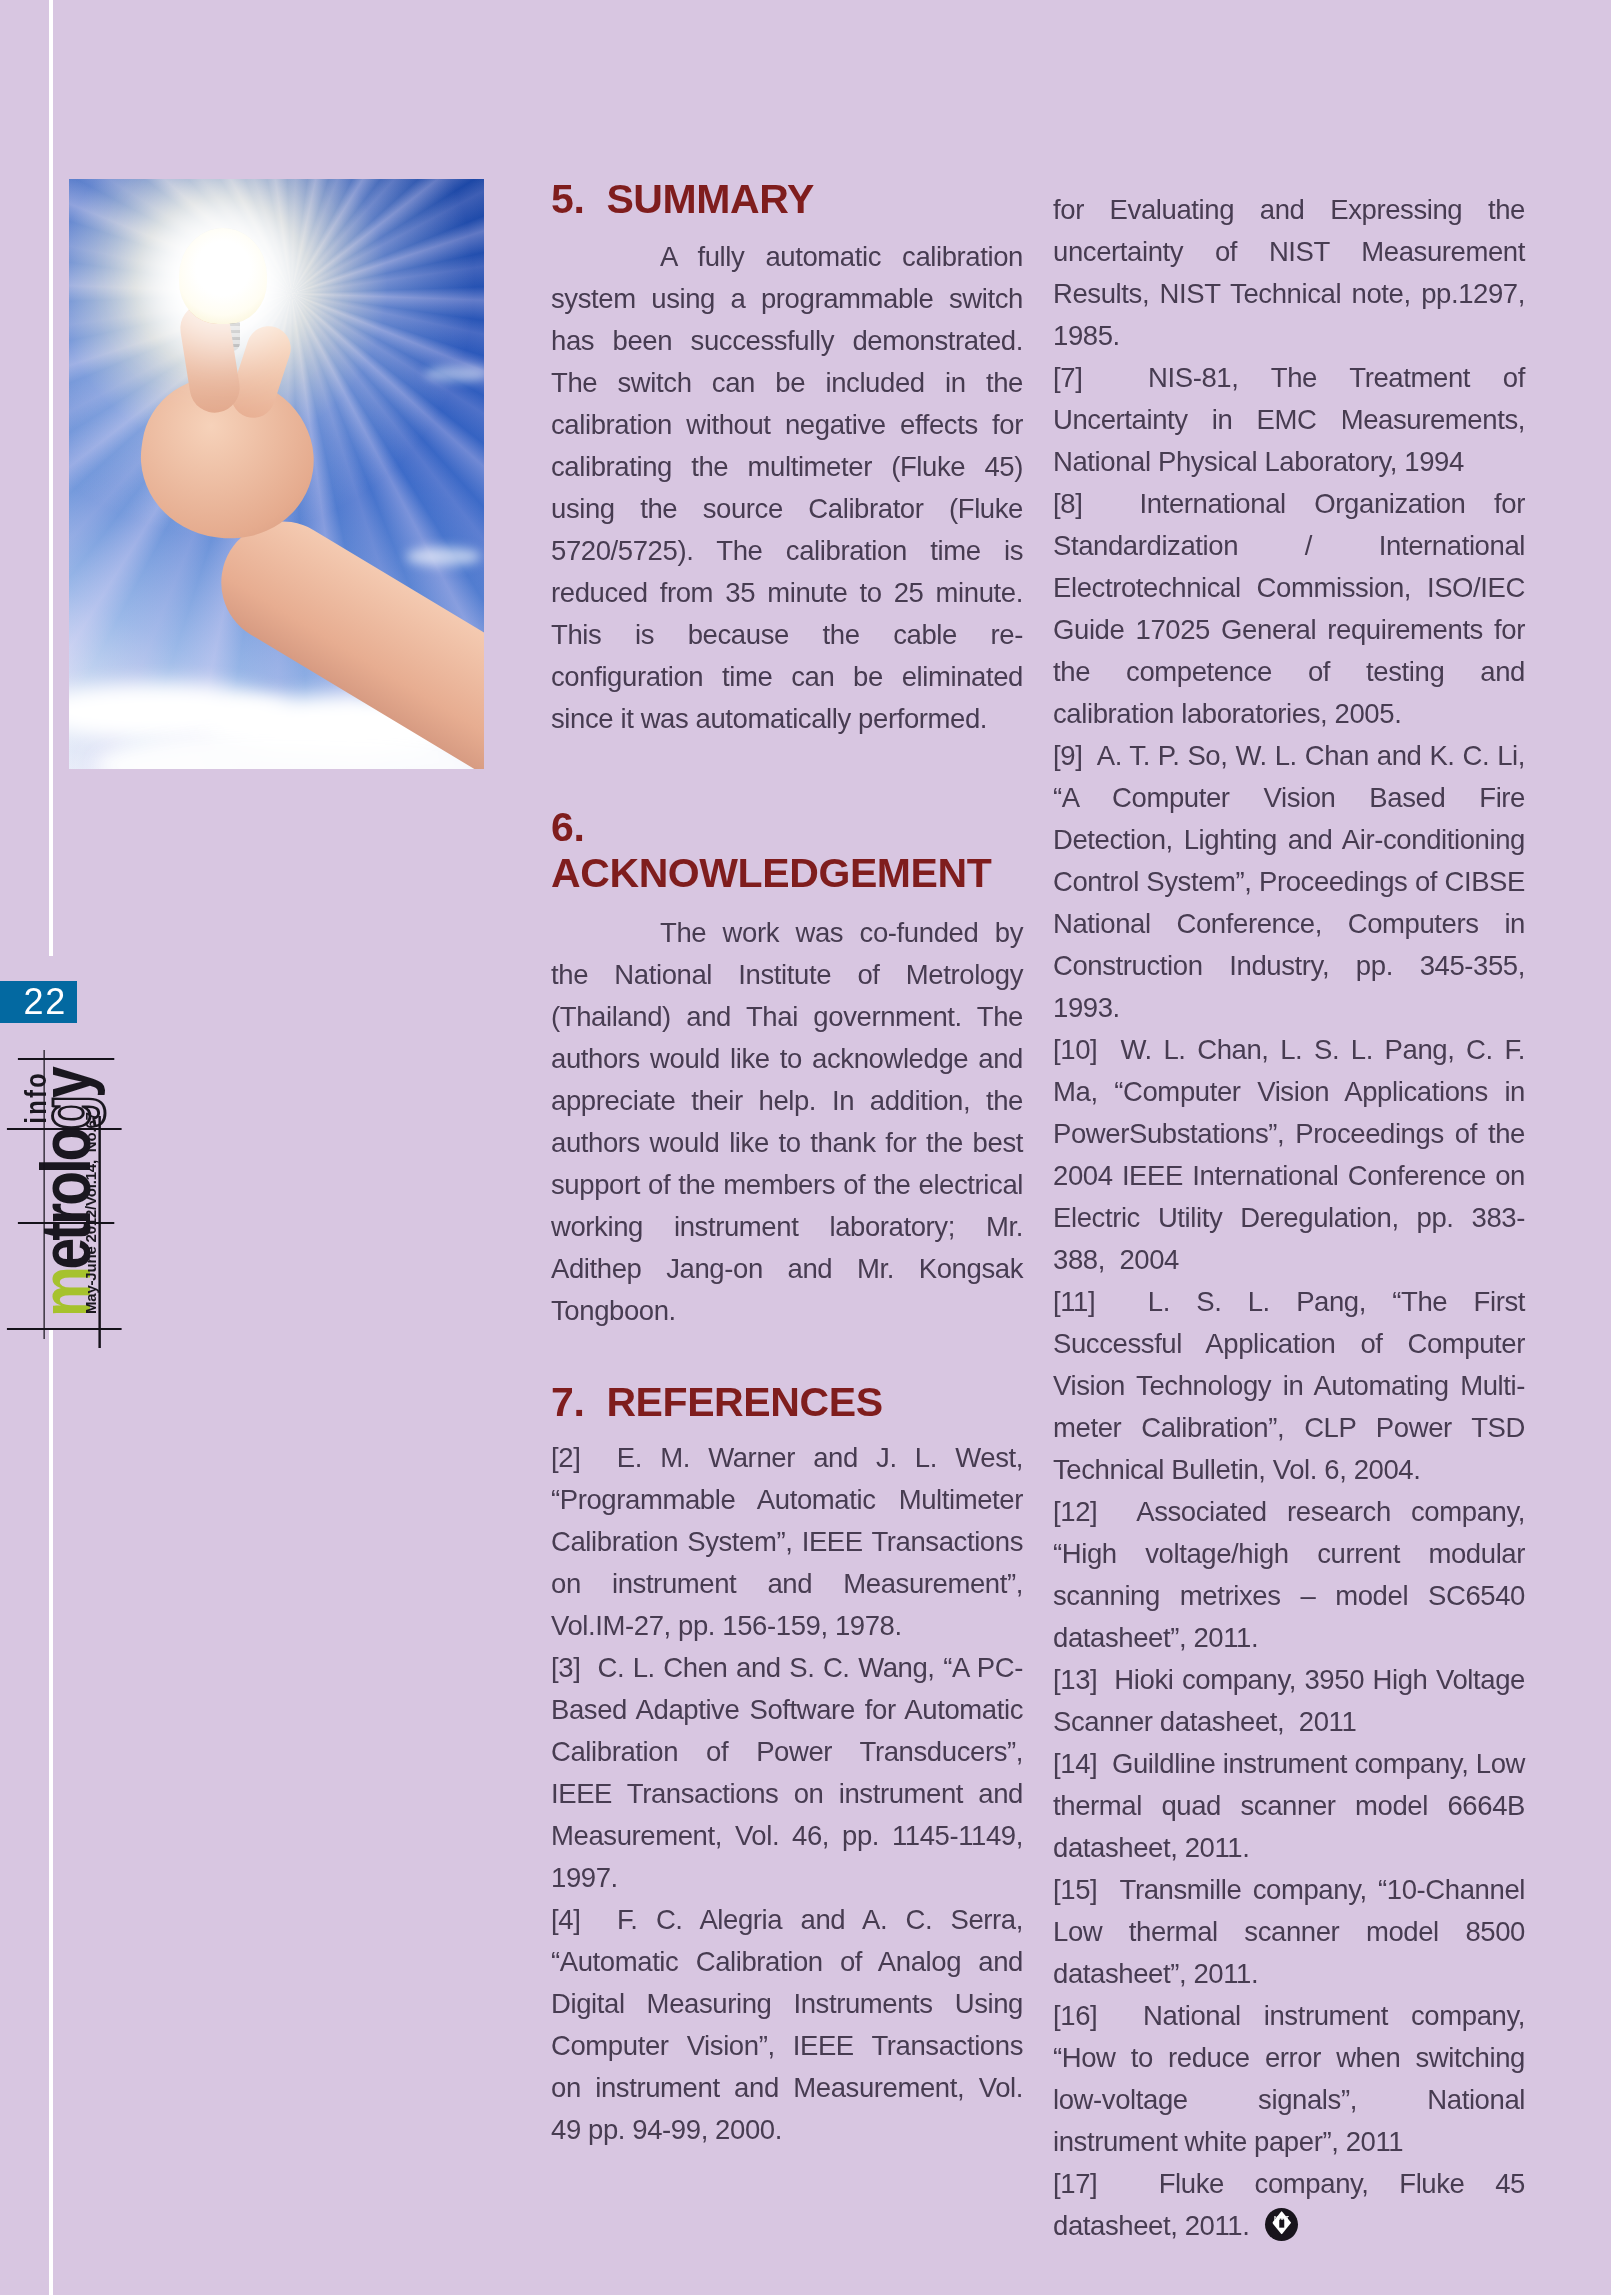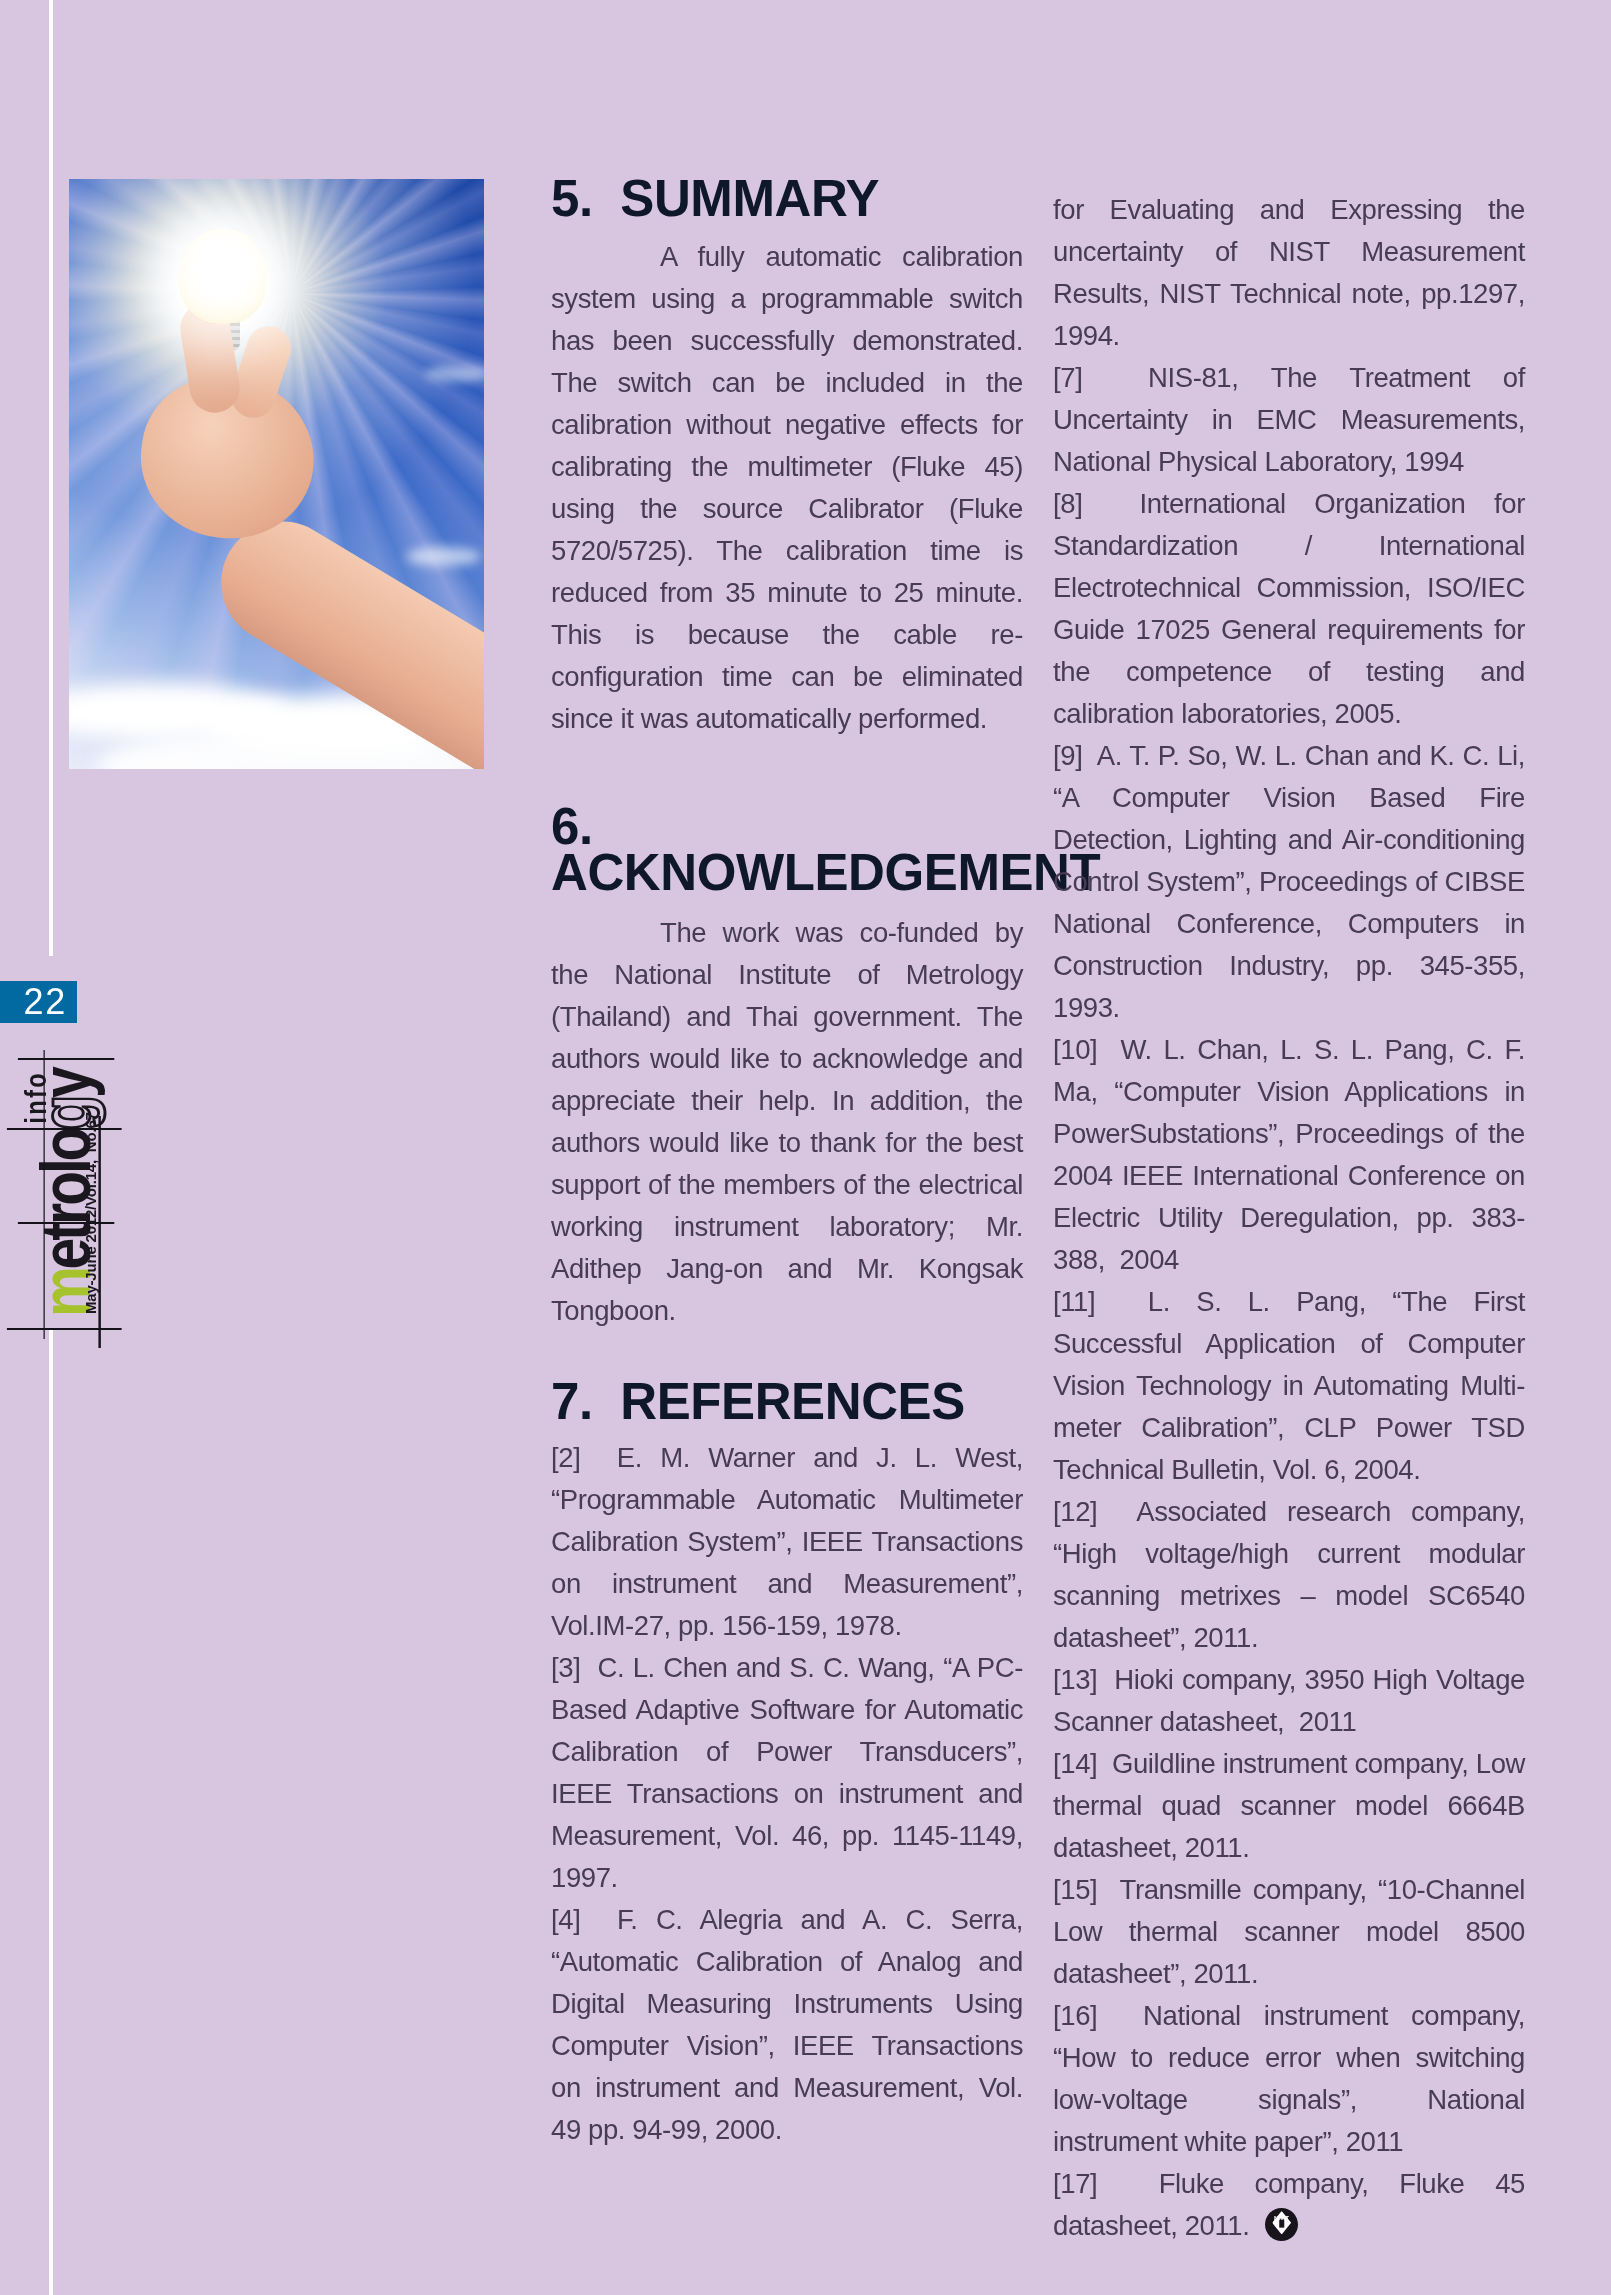--- a/index.html
+++ b/index.html
@@ -122,21 +122,21 @@
   .cloud.c4 { left:236px; top:438px; width:102px; height:23.6px; opacity:0.75; filter:blur(6.3px); }
   .cloud.c5 { left:337px; top:368px; width:75px;  height:19px; opacity:0.6;  filter:blur(5.5px); }
   .cloud.c6 { left:356px; top:187px; width:63px;  height:15.7px; opacity:0.45; filter:blur(4.7px); }
 
   
   .col { position:absolute; width:472px; }
   .col-left  { left:551px;  top:176px; }
   .col-right { left:1053px; top:189px; }
 
   .sec-heading {
-    margin:0; font-size:51px; font-weight:bold; color:#0f172a;
+    margin:0; font-size:41px; font-weight:bold; color:#7f1d1d;
     letter-spacing:-0.4px; line-height:46px;
   }
   .sec-heading.gap6 { margin-top:64px; margin-bottom:15.7px; }
   .sec-heading.gap7 { margin-top:47px; margin-bottom:12.6px; }
   .sec-heading.first { margin-bottom:14px; }
 
   .body-text {
     margin:0; font-size:27.5px; line-height:42px; color:#473c51;
     letter-spacing:-0.4px; text-align:justify;
   }
@@ -207,21 +207,21 @@
   <p class="body-text indent">The work was co-funded by the National Institute of Metrology (Thailand) and Thai government. The authors would like to acknowledge and appreciate their help. In addition, the authors would like to thank for the best support of the members of the electrical working instrument laboratory; Mr. Adithep Jang-on and Mr. Kongsak Tongboon.</p>
 
   <h2 class="sec-heading gap7">7.&nbsp; REFERENCES</h2>
   <p class="body-text">[2]&nbsp; E. M. Warner and J. L. West, “Programmable Automatic Multimeter Calibration System”, IEEE Transactions on instrument and Measurement”, Vol.IM-27, pp. 156-159, 1978.</p>
   <p class="body-text">[3]&nbsp; C. L. Chen and S. C. Wang, “A PC-Based Adaptive Software for Automatic Calibration of Power Transducers”, IEEE Transactions on instrument and Measurement, Vol. 46, pp. 1145-1149, 1997.</p>
   <p class="body-text">[4]&nbsp; F. C. Alegria and A. C. Serra, “Automatic Calibration of Analog and Digital Measuring Instruments Using Computer Vision”, IEEE Transactions on instrument and Measurement, Vol. 49 pp. 94-99, 2000.</p>
 
 </div>
 
 <div class="col col-right">
-  <p class="body-text">for Evaluating and Expressing the uncertainty of NIST Measurement Results, NIST Technical note, pp.1297, 1994.</p>
+  <p class="body-text">for Evaluating and Expressing the uncertainty of NIST Measurement Results, NIST Technical note, pp.1297, 1985.</p>
   <p class="body-text">[7]&nbsp; NIS-81, The Treatment of Uncertainty in EMC Measurements, National Physical Laboratory, 1994</p>
   <p class="body-text">[8]&nbsp; International Organization for Standardization / International Electrotechnical Commission, ISO/IEC Guide 17025 General requirements for the competence of testing and calibration laboratories, 2005.</p>
   <p class="body-text">[9]&nbsp; A. T. P. So, W. L. Chan and K. C. Li, “A Computer Vision Based Fire Detection, Lighting and Air-conditioning Control System”, Proceedings of CIBSE National Conference, Computers in Construction Industry, pp. 345-355, 1993.</p>
   <p class="body-text">[10]&nbsp; W. L. Chan, L. S. L. Pang, C. F. Ma, “Computer Vision Applications in PowerSubstations”, Proceedings of the 2004 IEEE International Conference on Electric Utility Deregulation, pp. 383-388,&nbsp; 2004</p>
   <p class="body-text">[11]&nbsp; L. S. L. Pang, “The First Successful Application of Computer Vision Technology in Automating Multi-meter Calibration”, CLP Power TSD Technical Bulletin, Vol. 6, 2004.</p>
   <p class="body-text">[12]&nbsp; Associated research company, “High voltage/high current modular scanning metrixes – model SC6540 datasheet”, 2011.</p>
   <p class="body-text">[13]&nbsp; Hioki company, 3950 High Voltage Scanner datasheet,&nbsp; 2011</p>
   <p class="body-text">[14]&nbsp; Guildline instrument company, Low thermal quad scanner model 6664B datasheet, 2011.</p>
   <p class="body-text">[15]&nbsp; Transmille company, “10-Channel Low thermal scanner model 8500 datasheet”, 2011.</p>
   <p class="body-text">[16]&nbsp; National instrument company, “How to reduce error when switching low-voltage signals”, National instrument white paper”, 2011</p>

